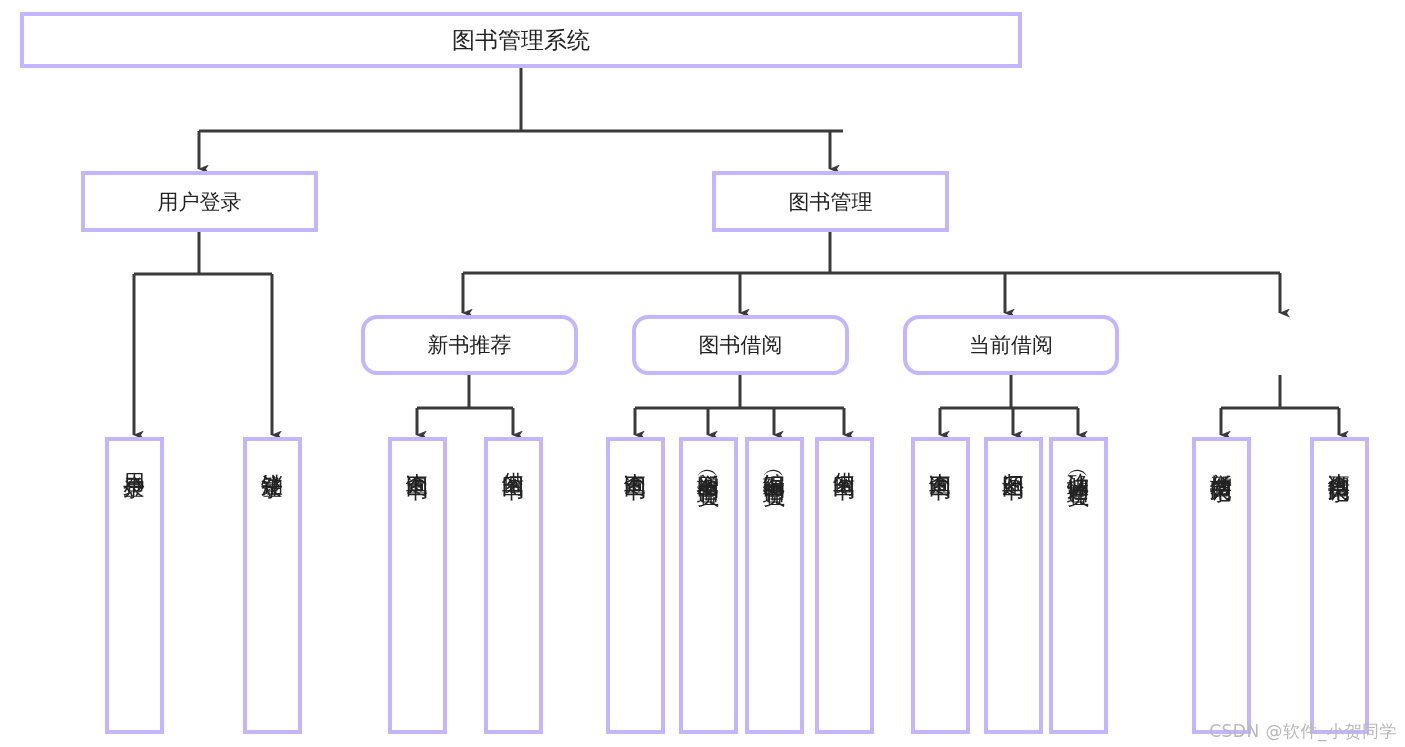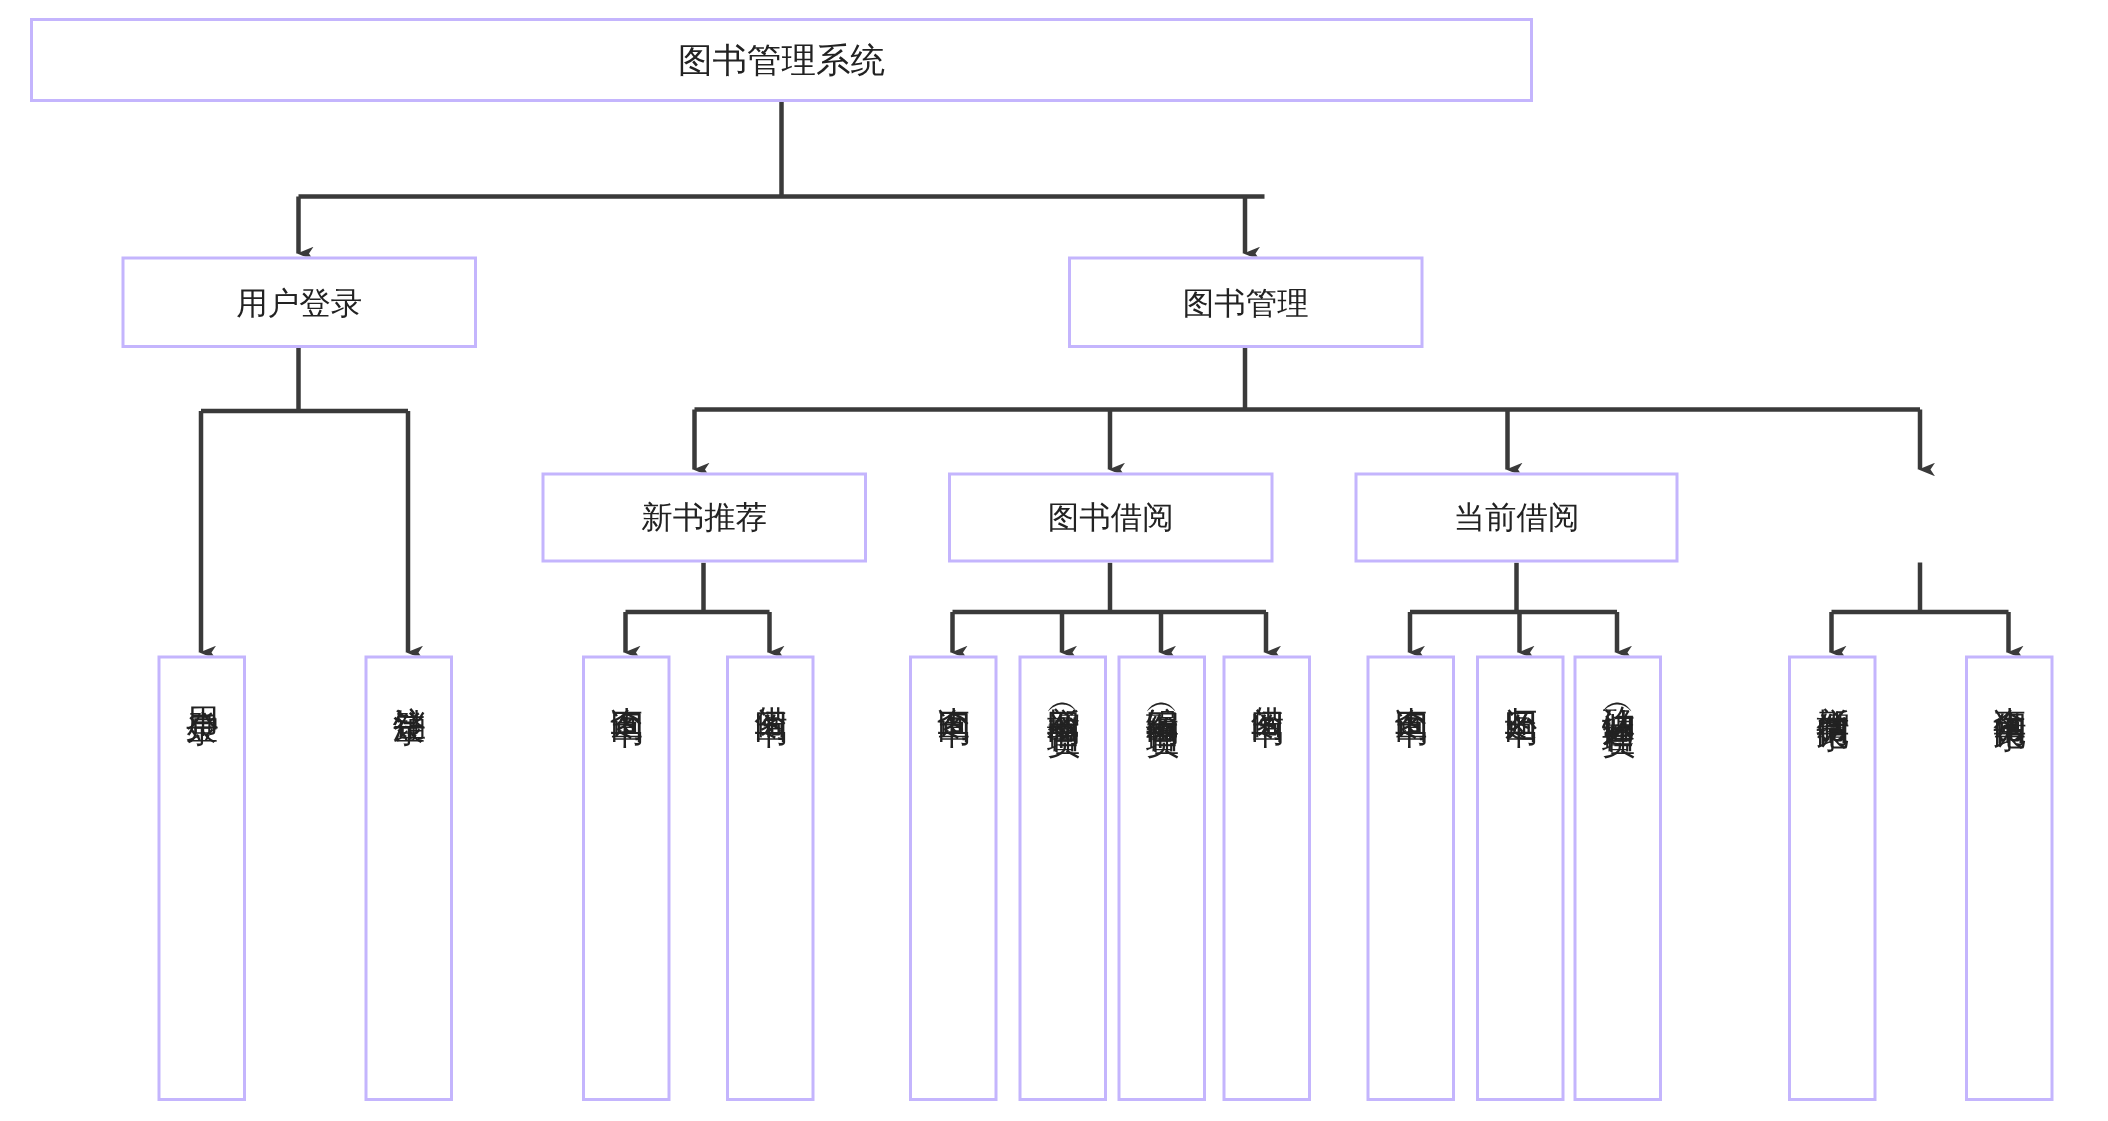--- a/index.html
+++ b/index.html
@@ -21,35 +21,36 @@
     position: absolute;
     left: 0;
     top: 0;
     width: 1405px;
     height: 747px;
     pointer-events: none;
   }
   .node {
     position: absolute;
     box-sizing: border-box;
-    border: 2px solid #c4b5fd;
+    border: 4px solid #c4b5fd;
     background: #ffffff;
     display: flex;
     align-items: center;
     justify-content: center;
     color: #222222;
   }
   .node.root {
     font-size: 23px;
   }
   .node.lvl2 {
     font-size: 21px;
   }
   .node.lvl3 {
     font-size: 21px;
+    border-radius: 16px;
   }
   .node.leaf {
     font-size: 22px;
     align-items: flex-start;
     justify-content: center;
     padding-top: 14px;
   }
   .vtext {
     writing-mode: vertical-rl;
     text-orientation: upright;
@@ -180,14 +181,15 @@
     <span class="vtext">确认归还（管理员）</span>
   </div>
 
   <div class="node leaf" style="left:1192px; top:437px; width:59px; height:297px;">
     <span class="vtext">新增借阅记录</span>
   </div>
   <div class="node leaf" style="left:1310px; top:437px; width:59px; height:297px;">
     <span class="vtext">查询借阅记录</span>
   </div>
 
+  <div class="watermark">CSDN @软件_小贺同学</div>
 
 </div>
 
 </body></html>

